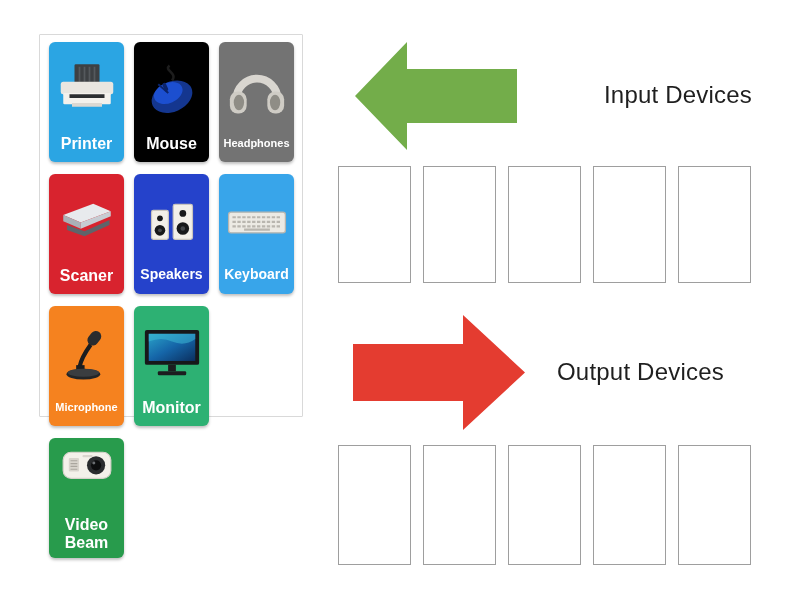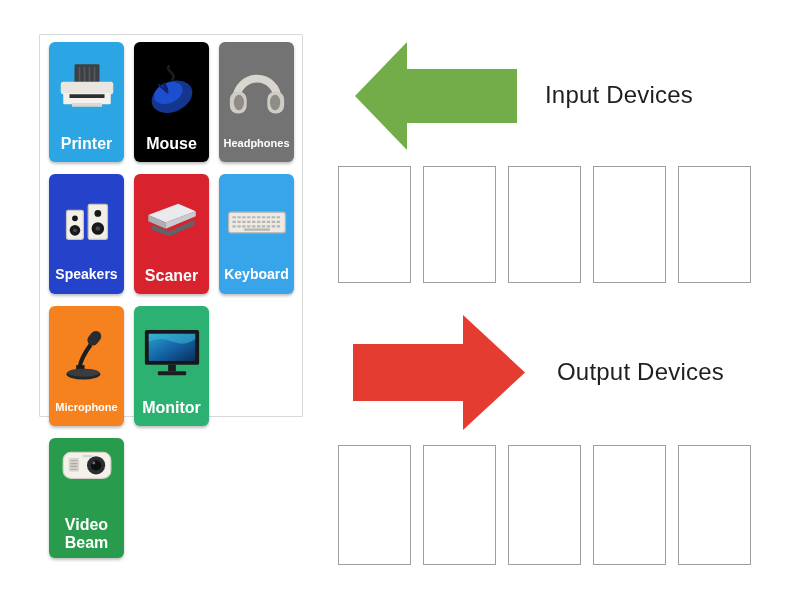--- a/index.html
+++ b/index.html
@@ -56,21 +56,21 @@
   .arrow-box { position: absolute; }
   .arrow-input  { left: 355px; top: 42px;  }
   .arrow-output { left: 353px; top: 315px; }
   .group-label {
     position: absolute;
     font-size: 24px;
     color: #1f1f1f;
     letter-spacing: .2px;
     white-space: nowrap;
   }
-  .label-input  { left: 545px; top: 81px;  }
+  .label-input  { left: 604px; top: 81px;  }
   .label-output { left: 557px; top: 358px; }
 
   .slot-row { position: absolute; left: 338px; display: flex; gap: 12px; }
   .slots-input  { top: 166px; }
   .slots-output { top: 445px; }
   .slot {
     width: 73px;
     background: #ffffff;
     border: 1px solid #9e9e9e;
   }
@@ -118,46 +118,46 @@
           <ellipse cx="10" cy="30.5" rx="4" ry="6" fill="#8f8d86"></ellipse>
           <rect x="32" y="22" width="13" height="17" rx="6" fill="#cfccc5"></rect>
           <ellipse cx="38" cy="30.5" rx="4" ry="6" fill="#8f8d86"></ellipse>
         </svg>
       </div>
       <div class="tile-label xs">Headphones</div>
     </div>
   </div>
 
   <div class="tile-row">
+    <div class="tile" style="background-color: rgb(216, 35, 46);">
+      <div class="tile-icon">
+        <svg viewBox="0 0 48 44" width="60" height="55">
+          <polygon points="8,24 22,29 42,20 42,24 22,33 8,28" fill="#5f646a"></polygon>
+          <polygon points="5,16 29,7 43,13 19,22" fill="#e8eaed"></polygon>
+          <polygon points="5,16 19,22 19,27 5,21" fill="#aab0b6"></polygon>
+          <polygon points="19,22 43,13 43,17 19,27" fill="#c7ccd2"></polygon>
+        </svg>
+      </div>
+      <div class="tile-label">Scaner</div>
+    </div>
+
     <div class="tile" style="background-color: rgb(37, 66, 203);">
       <div class="tile-icon">
         <svg viewBox="0 0 48 44" width="58" height="53">
           <rect x="7" y="12" width="14" height="24" rx="1.5" fill="#f2efe9" stroke="#c9c5be"></rect>
           <circle cx="14" cy="18.5" r="2.4" fill="#17181a"></circle>
           <circle cx="14" cy="28.5" r="4.4" fill="#17181a"></circle>
           <circle cx="14" cy="28.5" r="1.6" fill="#44474b"></circle>
           <rect x="25" y="7" width="16" height="29" rx="1.5" fill="#f2efe9" stroke="#c9c5be"></rect>
           <circle cx="33" cy="14.5" r="2.8" fill="#17181a"></circle>
           <circle cx="33" cy="27" r="5.2" fill="#17181a"></circle>
           <circle cx="33" cy="27" r="1.9" fill="#44474b"></circle>
         </svg>
       </div>
       <div class="tile-label sm">Speakers</div>
-    </div>
-
-    <div class="tile" style="background-color: rgb(216, 35, 46);">
-      <div class="tile-icon">
-        <svg viewBox="0 0 48 44" width="60" height="55">
-          <polygon points="8,24 22,29 42,20 42,24 22,33 8,28" fill="#5f646a"></polygon>
-          <polygon points="5,16 29,7 43,13 19,22" fill="#e8eaed"></polygon>
-          <polygon points="5,16 19,22 19,27 5,21" fill="#aab0b6"></polygon>
-          <polygon points="19,22 43,13 43,17 19,27" fill="#c7ccd2"></polygon>
-        </svg>
-      </div>
-      <div class="tile-label">Scaner</div>
     </div>
 
     <div class="tile" style="background-color: rgb(56, 165, 234);">
       <div class="tile-icon">
         <svg viewBox="0 0 48 44" width="62" height="57">
           <rect x="2" y="14" width="44" height="16" rx="2" fill="#eceae4" stroke="#b9b6af"></rect>
           <path d="M5,18 h38 M5,21.5 h38 M5,25 h38" stroke="#b9b6af" stroke-width="1.6" stroke-dasharray="2.6,1.2" fill="none"></path>
           <path d="M14,27.5 h20" stroke="#b9b6af" stroke-width="1.6" fill="none"></path>
         </svg>
       </div>

